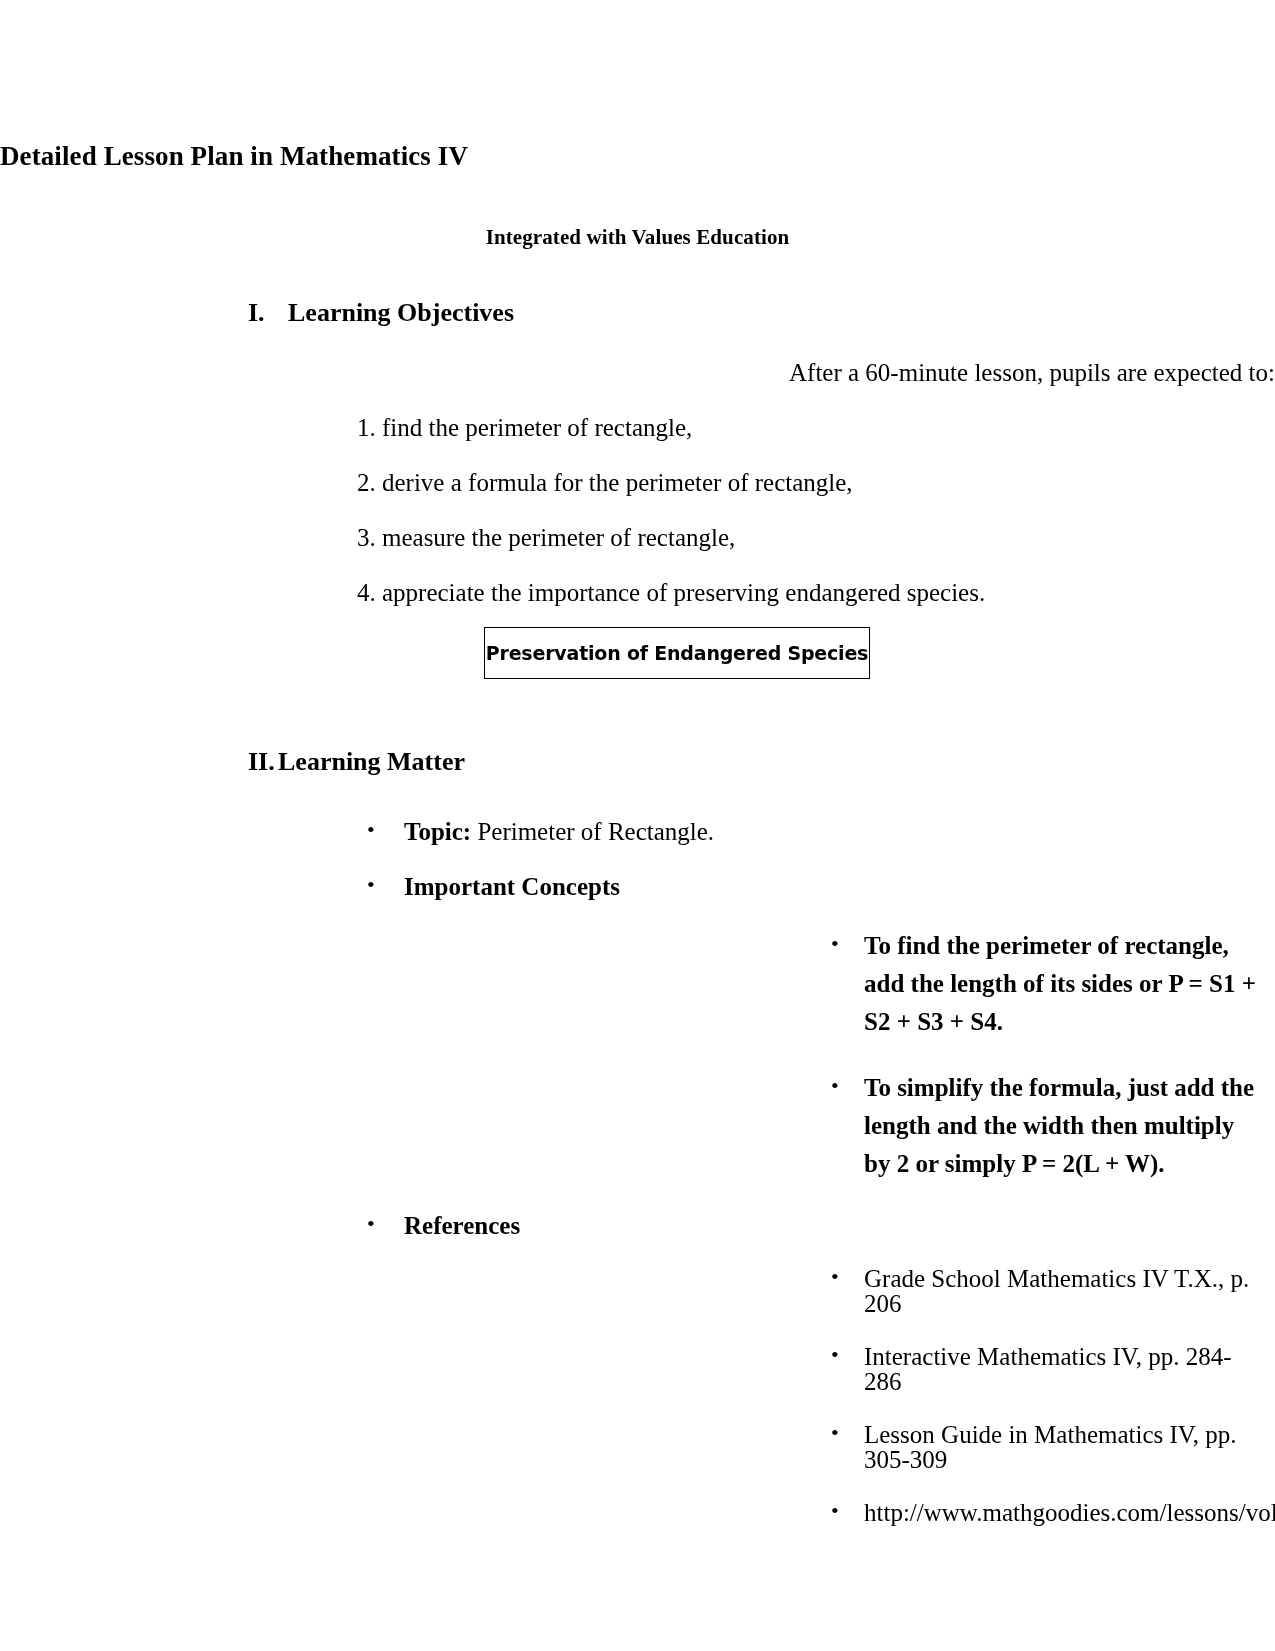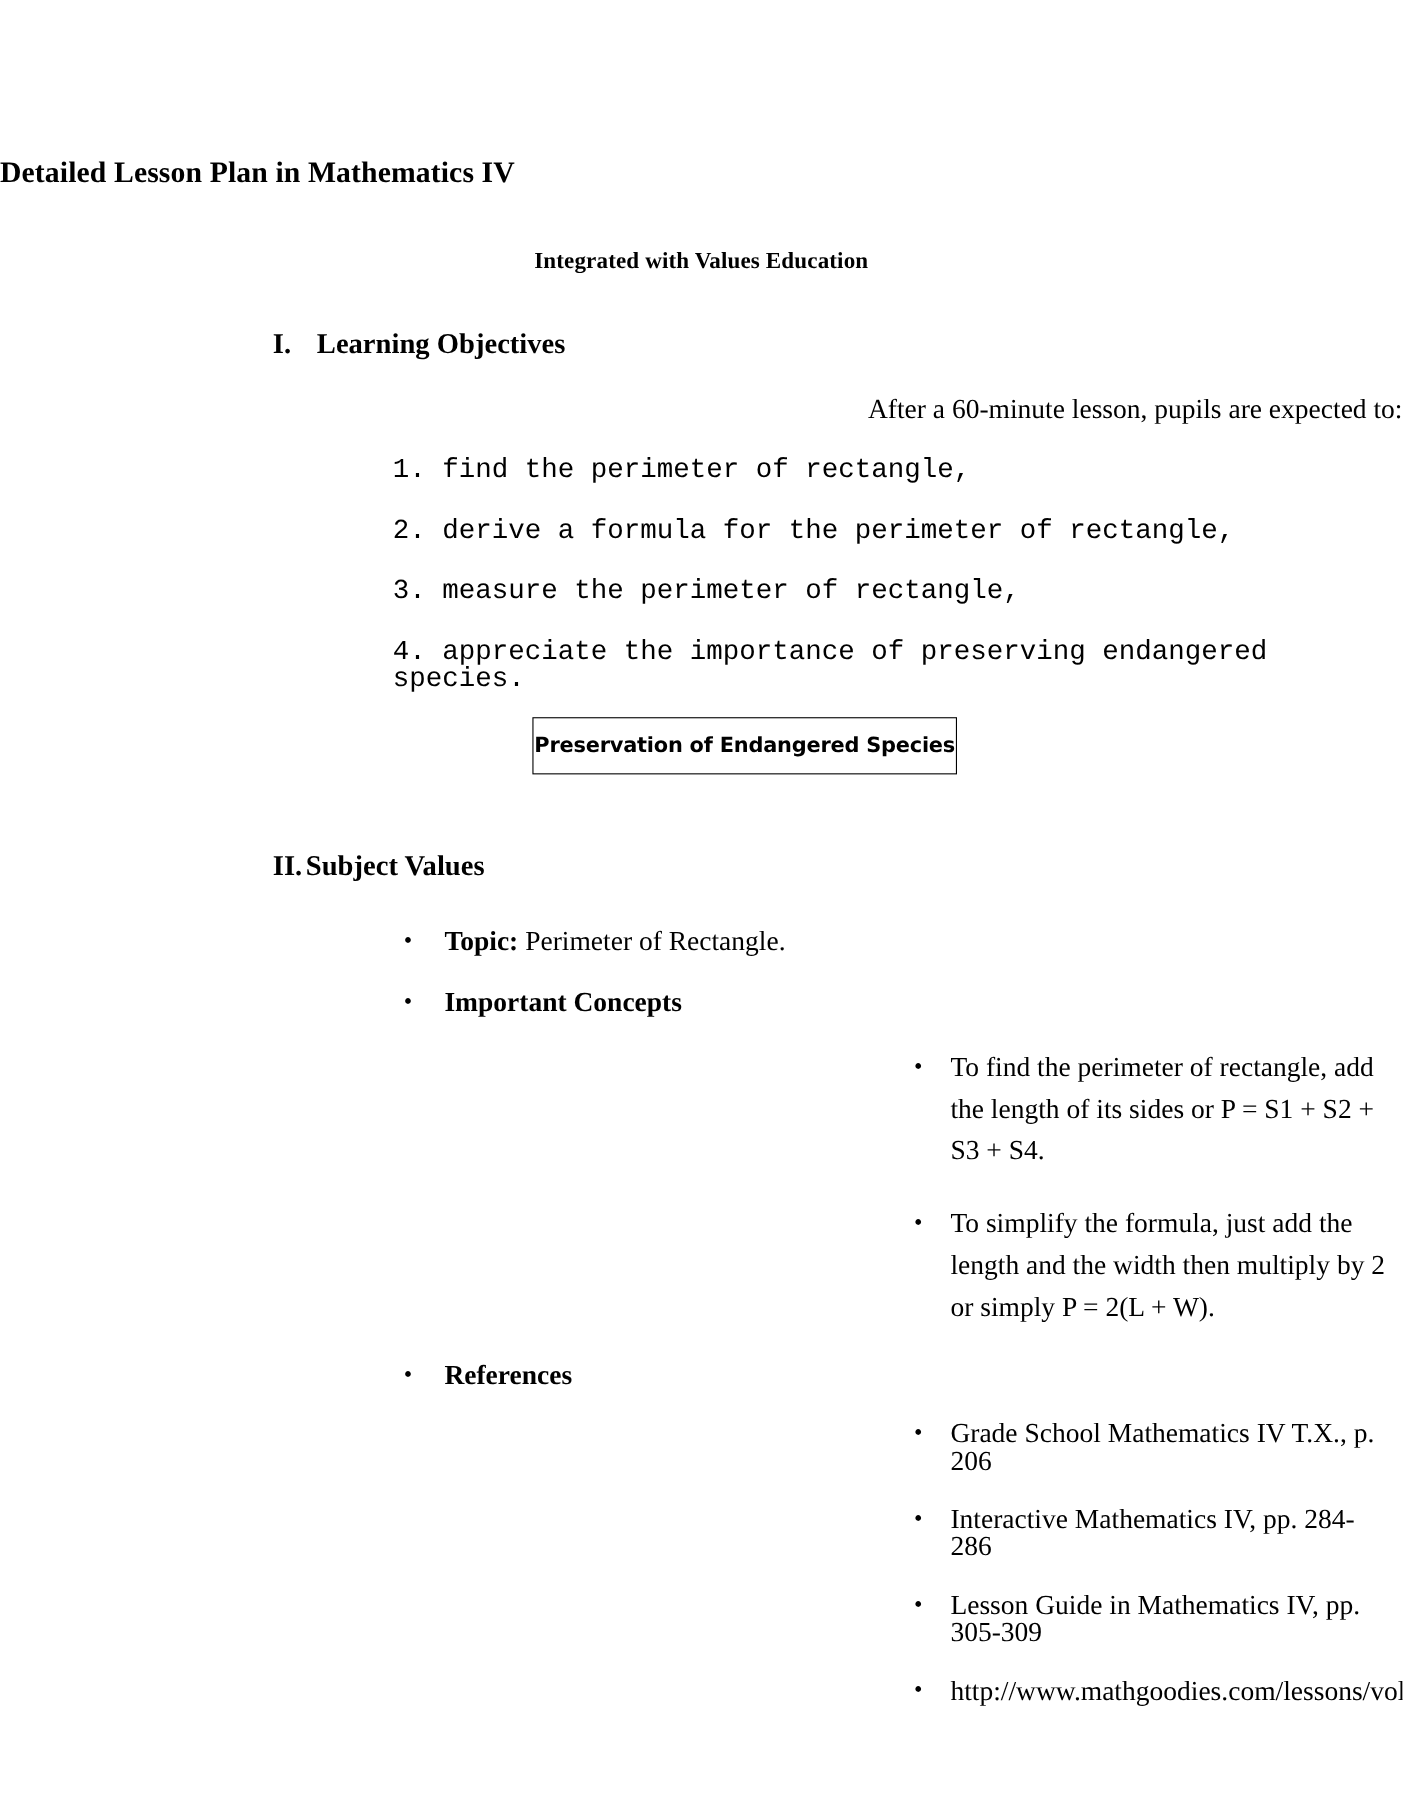--- a/index.html
+++ b/index.html
@@ -63,21 +63,21 @@
   #sec2-head { margin: 0; padding-top: 68px; padding-left: 248px; }
 
   
   .body-line {
     font-size: 25px;
     line-height: 1.0;
     margin: 0;
     padding-left: 357px;
   }
   .objectives-intro { padding-top: 32px; text-align: right; }
-  .obj-item { padding-top: 30px; font-family: Liberation Mono, monospace; }
+  .obj-item { padding-top: 30px; }
 
   
   .values-box-wrap {
     padding-left: 484px;
     padding-top: 22px;
   }
   .values-box {
     width: 386px;
     height: 52px;
     border: 1.5px solid #000000;
@@ -125,21 +125,21 @@
     content: "\2022";
     position: absolute;
     left: 427px;
     font-size: 22px;
   }
   ul.lvl2 > li.ref-item {
     line-height: 1.0;
     padding-top: 28px;
   }
   .bold-inline { font-weight: bold; }
-  .concept-text { display: block; max-width: 625px; }
+  .concept-text { display: block; max-width: 625px; font-weight: bold; }
 </style>
 </head>
 <body>
 
 <div class="page">
 
   <h1 class="doc-title">Detailed Lesson Plan in Mathematics IV</h1>
   <h2 class="doc-subtitle">Integrated with Values Education</h2>
 
   <div class="section-head" id="sec1-head">
@@ -153,21 +153,21 @@
   <p class="body-line obj-item">2. derive a formula for the perimeter of rectangle,</p>
   <p class="body-line obj-item">3. measure the perimeter of rectangle,</p>
   <p class="body-line obj-item">4. appreciate the importance of preserving endangered species.</p>
 
   <div class="values-box-wrap">
     <div class="values-box">Preservation of Endangered Species</div>
   </div>
 
   <div class="section-head tight" id="sec2-head">
     <span class="numeral">II.</span>
-    <span>Subject Values</span>
+    <span>Learning Matter</span>
   </div>
 
   <ul class="lvl1">
 
     <li>
       <span class="bold-inline">Topic:</span>
       <span>Perimeter of Rectangle.</span>
     </li>
 
     <li>

